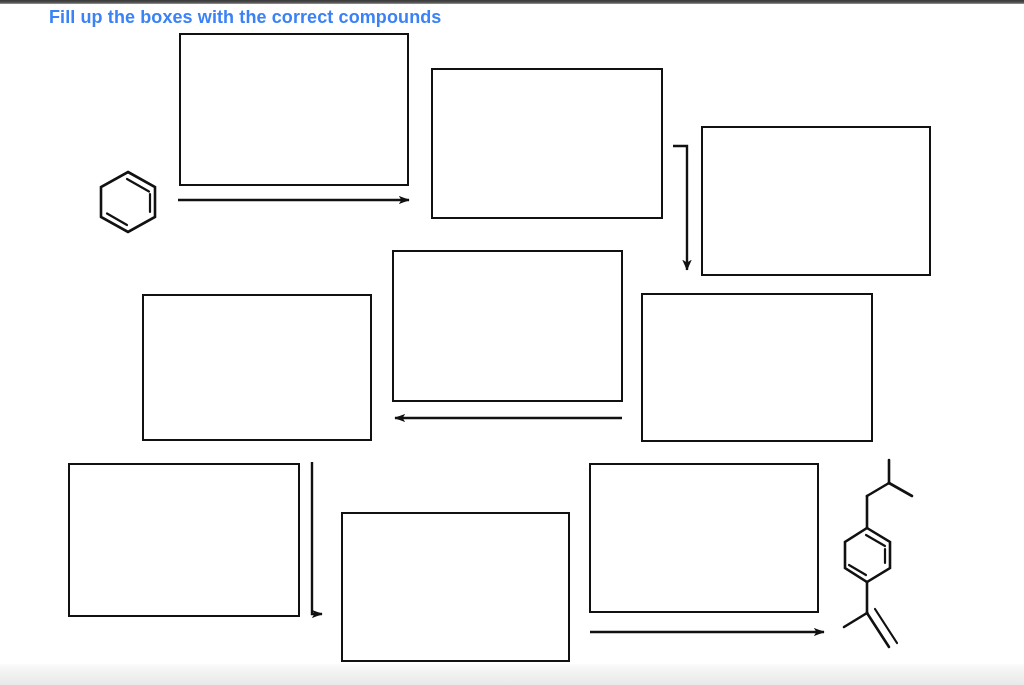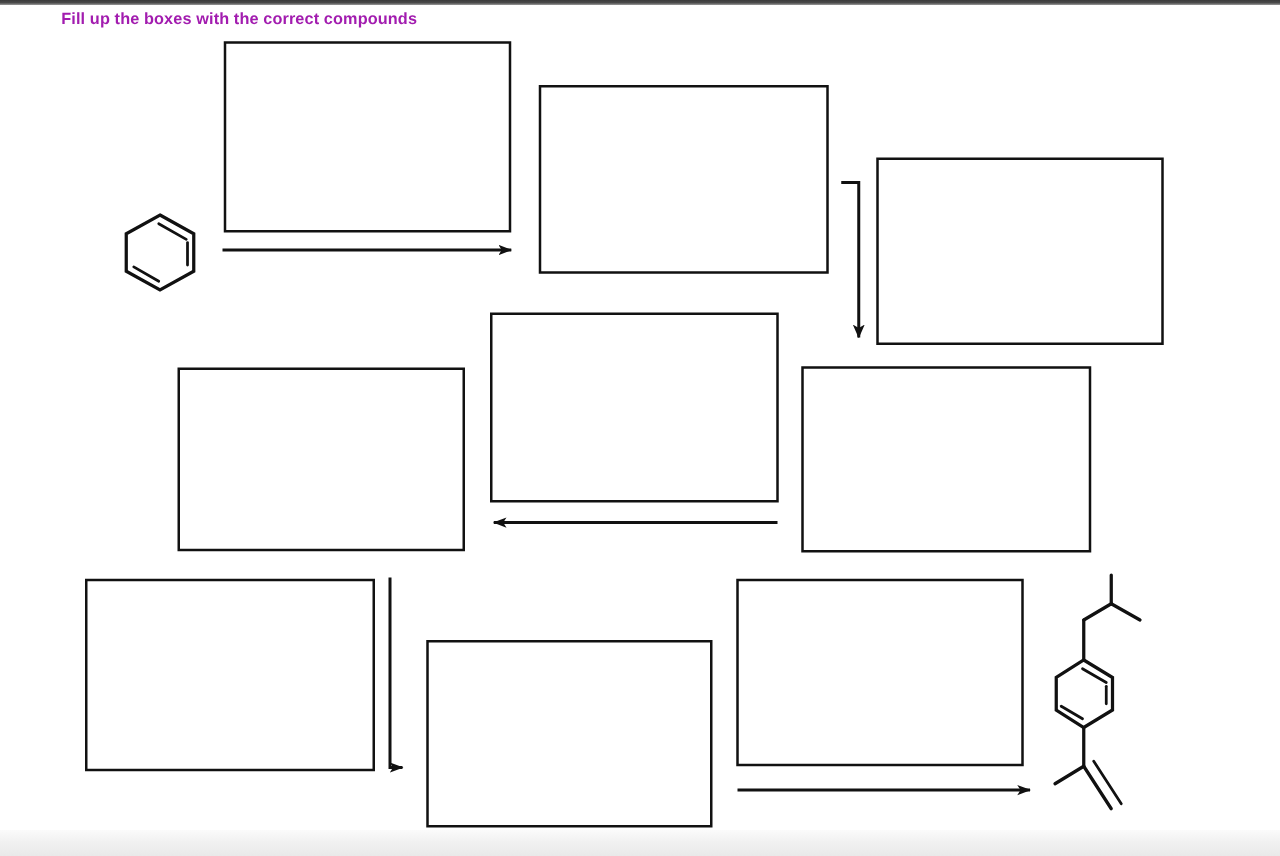--- a/index.html
+++ b/index.html
@@ -44,23 +44,23 @@
     left: 0;
     top: 664px;
     width: 1024px;
     height: 21px;
     background: linear-gradient(to bottom, #fbfbfb 0%, #f1f1f1 45%, #e9e9e9 100%);
   }
   .prompt-title {
     position: absolute;
     left: 49px;
     top: 7px;
-    font-size: 13px;
+    font-size: 18px;
     font-weight: bold;
-    color: #a21caf;
+    color: #3b82f6;
     letter-spacing: 0.1px;
     white-space: nowrap;
   }
   
   .answer-box {
     position: absolute;
     box-sizing: border-box;
     border: 2px solid #111111;
     background: #ffffff;
   }

